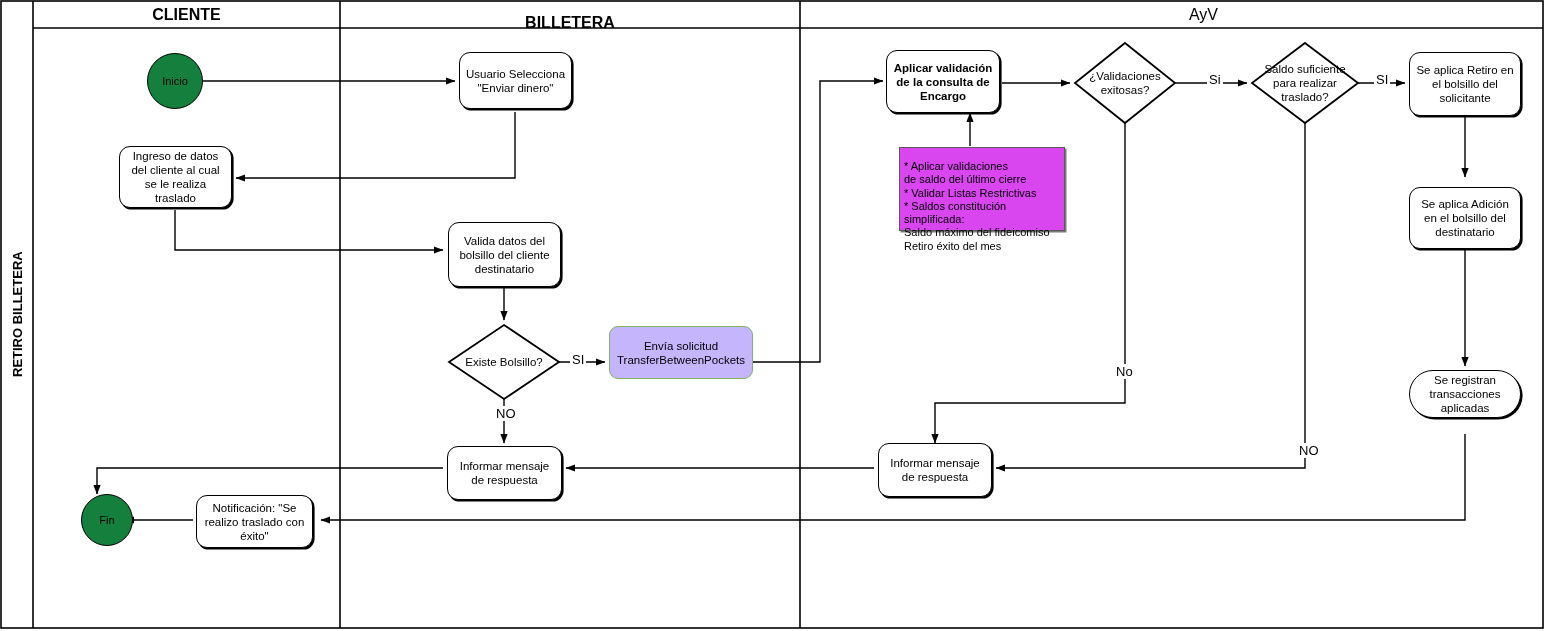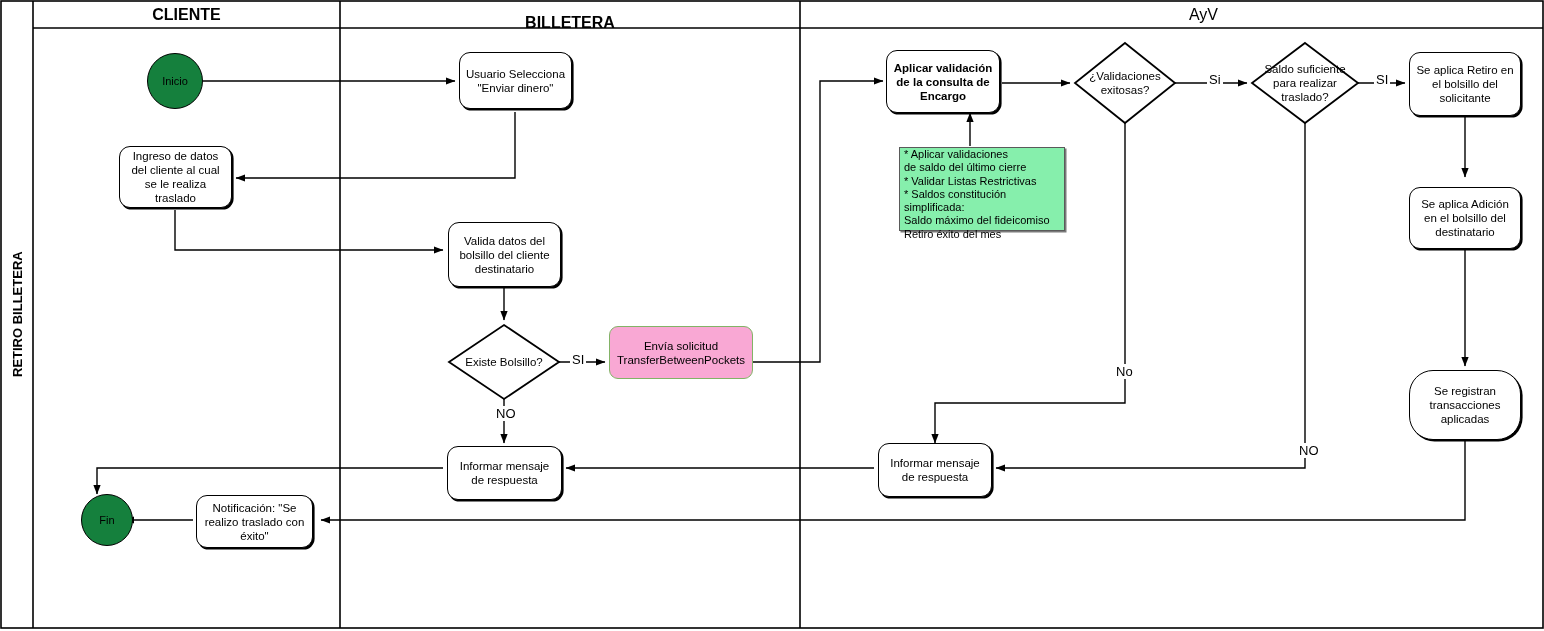--- a/index.html
+++ b/index.html
@@ -22,32 +22,32 @@
     position:absolute;box-sizing:border-box;display:flex;
     align-items:center;justify-content:center;text-align:center;
     font-size:11.5px;line-height:14px;color:#000;
   }
   .proc{
     border:1.6px solid #000;border-radius:11px;background:#ffffff;
     box-shadow:1.6px 1.6px 0 0 #000;
     padding:2px 4px;
   }
   .proc.green{
-    background:#f9a8d4;border-color:#82b366;box-shadow:none;border-width:1.3px;
+    background:#c4b5fd;border-color:#82b366;box-shadow:none;border-width:1.3px;
     border-radius:9px;
   }
   .term{
     border:1.9px solid #000;border-radius:50%;background:#15803d;
     font-size:11px;
   }
   .note{
     position:absolute;box-sizing:border-box;border:1.5px solid #5a5a5a;
-    background:#86efac;box-shadow:1.5px 1.5px 0 0 #7a7a7a;
+    background:#d946ef;box-shadow:1.5px 1.5px 0 0 #7a7a7a;
     font-size:11px;line-height:13.3px;color:#000;
-    padding:0 3px 2px 4px;text-align:left;
+    padding:12px 3px 2px 4px;text-align:left;
   }
   .decision-label{
     position:absolute;box-sizing:border-box;display:flex;
     align-items:center;justify-content:center;text-align:center;
     font-size:11.5px;line-height:14px;color:#000;pointer-events:none;
   }
   .edge-label{
     position:absolute;font-size:13px;color:#000;background:#ffffff;
     padding:0 2px;white-space:nowrap;
   }
@@ -150,21 +150,21 @@
   </div>
 
   <div class="decision-label" style="left:1073px;top:61px;width:104px;height:44px;">¿Validaciones exitosas?</div>
 
   <div class="decision-label" style="left:1254px;top:54px;width:102px;height:58px;">Saldo suficiente para realizar traslado?</div>
 
   <div class="node proc" style="left:1409px;top:52px;width:112px;height:64px;">Se aplica Retiro en el bolsillo del solicitante</div>
 
   <div class="node proc" style="left:1409px;top:180px;width:112px;height:62px;margin-top:7px;">Se aplica Adición en el bolsillo del destinatario</div>
 
-  <div class="node proc" style="left:1409px;top:370px;width:112px;height:70px;border-radius:24px;">Se registran transacciones aplicadas</div>
+  <div class="node proc" style="left:1409px;top:370px;width:112px;height:48px;border-radius:24px;">Se registran transacciones aplicadas</div>
 
   <div class="node proc" style="left:878px;top:443px;width:114px;height:54px;">Informar mensaje de respuesta</div>
 
   <div class="node proc" style="left:447px;top:446px;width:115px;height:54px;">Informar mensaje de respuesta</div>
 
   <div class="node proc" style="left:196px;top:495px;width:117px;height:53px;">Notificación: "Se realizo traslado con éxito"</div>
 
   <div class="node term" style="left:81px;top:494px;width:52px;height:52px;">Fin</div>
 
   <div class="edge-label" style="left:570px;top:352px;">SI</div>

